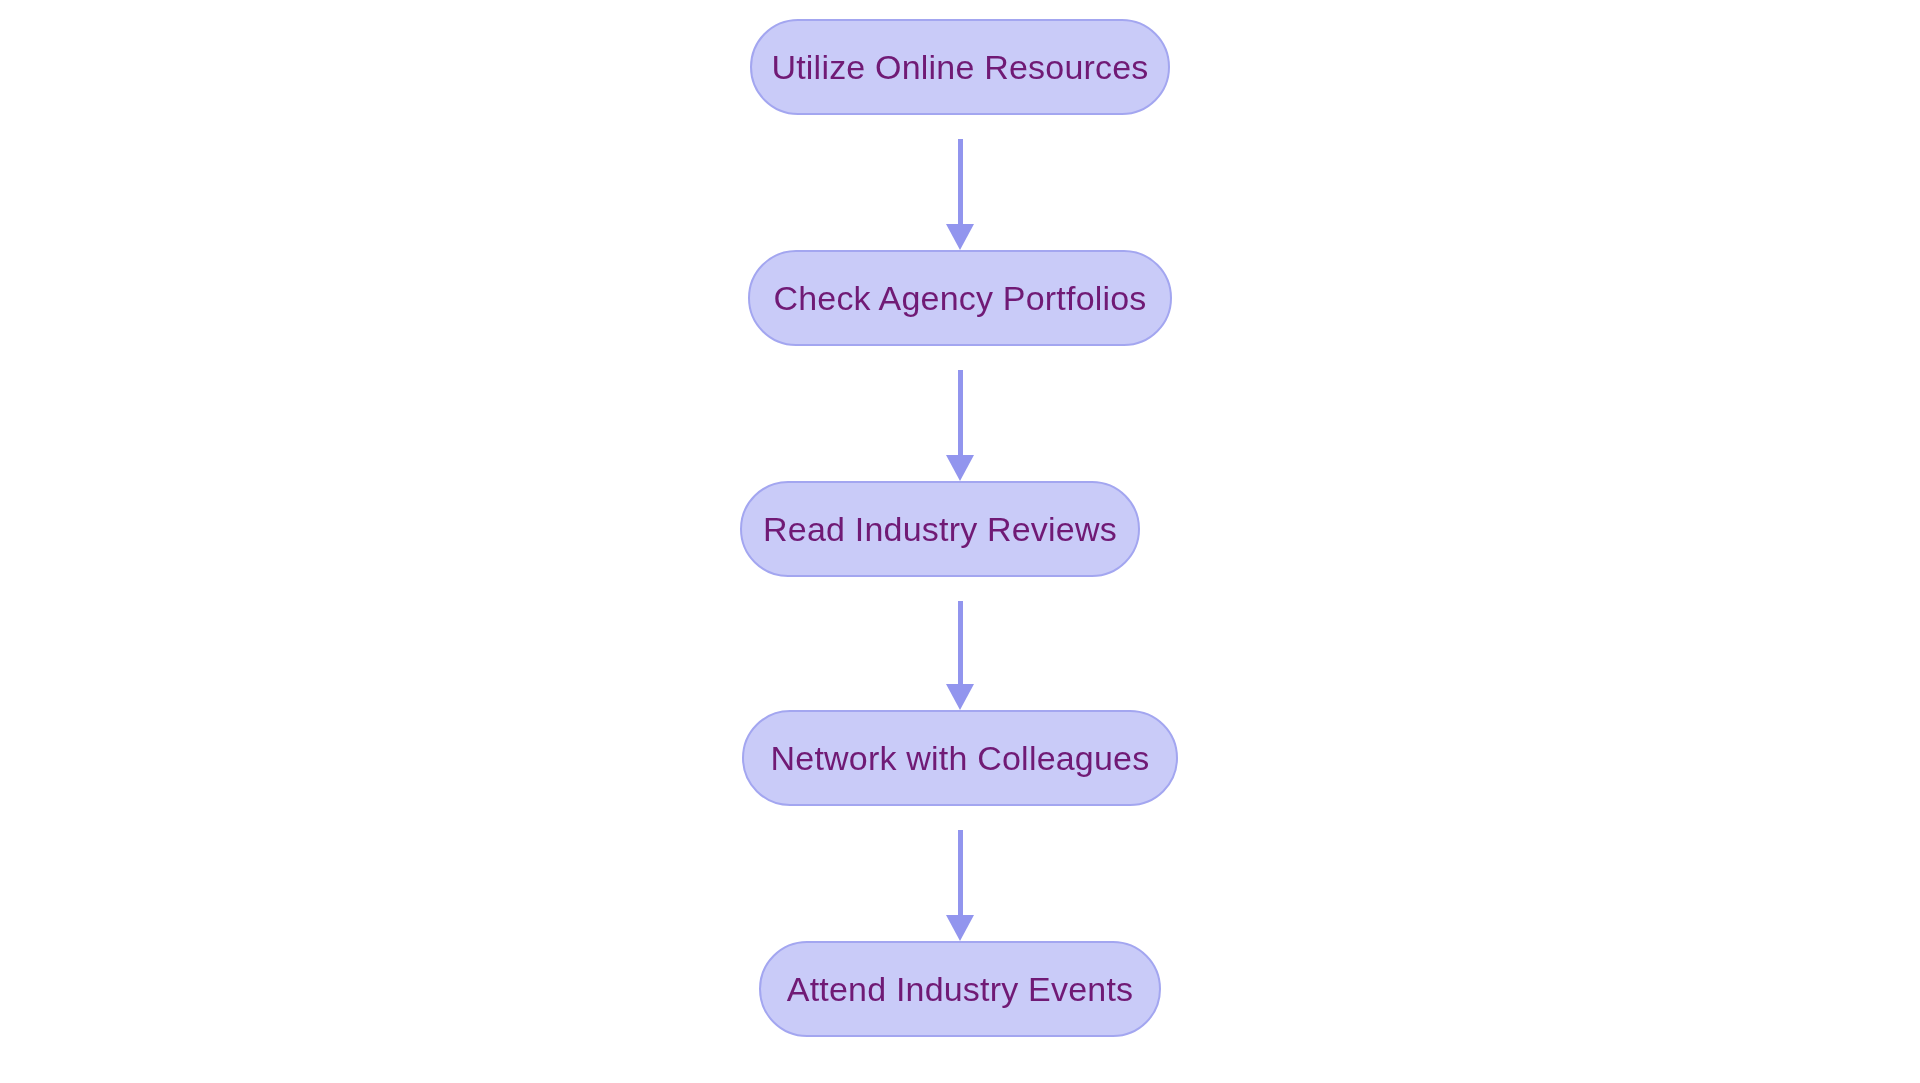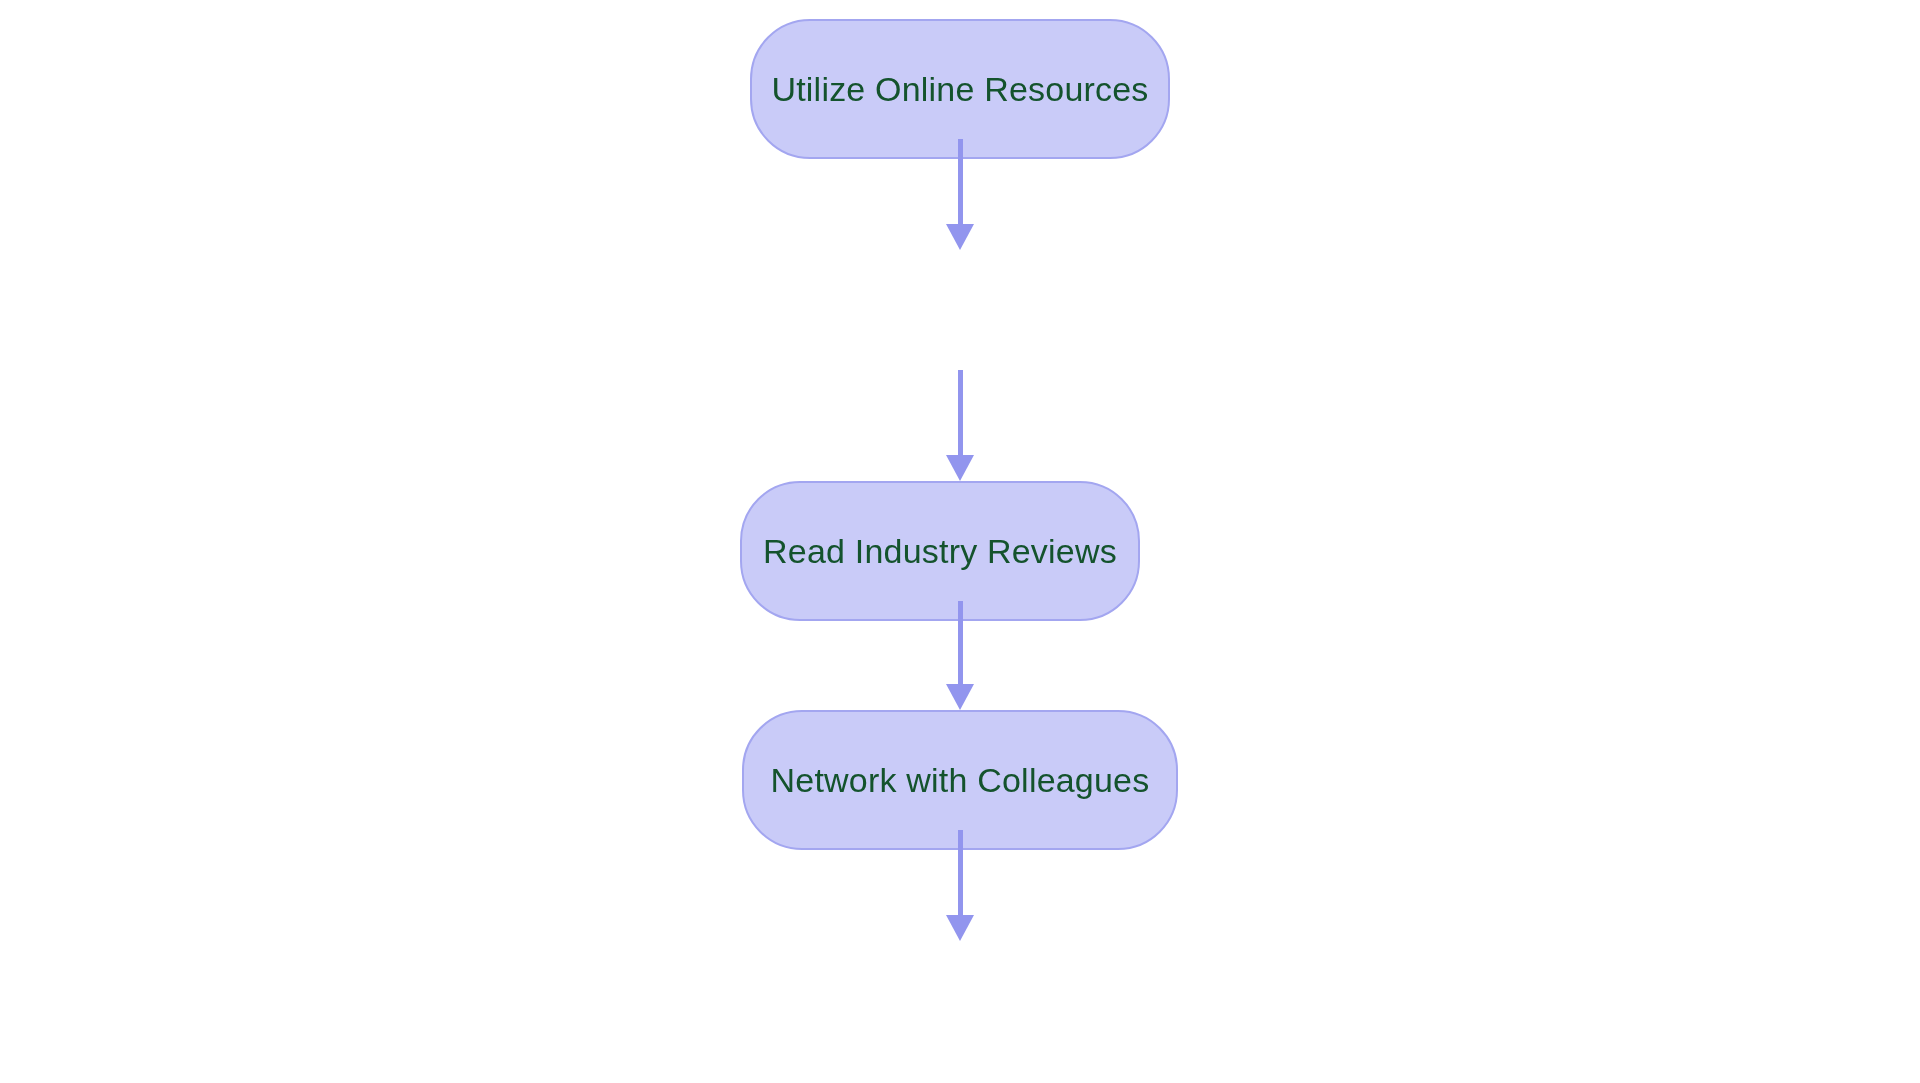--- a/index.html
+++ b/index.html
@@ -13,28 +13,28 @@
   }
   .canvas {
     position: relative;
     width: 1920px;
     height: 1083px;
     background: #ffffff;
   }
   .flow-node {
     position: absolute;
     box-sizing: border-box;
-    height: 140px;
+    height: 96px;
     border-radius: 60px;
     background: #c9cbf8;
     border: 2px solid #a3a6f0;
     display: flex;
     align-items: center;
     justify-content: center;
-    color: #14532d;
+    color: #701a75;
     font-size: 34px;
     font-weight: 500;
     letter-spacing: 0.2px;
     white-space: nowrap;
   }
   .n1 { left: 750px; top: 19px;  width: 420px; }
   .n2 { left: 748px; top: 250px; width: 424px; }
   .n3 { left: 740px; top: 481px; width: 400px; }
   .n4 { left: 742px; top: 710px; width: 436px; }
   .n5 { left: 759px; top: 941px; width: 402px; }
@@ -79,20 +79,23 @@
 
   <div class="flow-node n1">
     <span>Utilize Online Resources</span>
   </div>
 
   <div class="arrow a1">
     <div class="shaft"></div>
     <div class="head"></div>
   </div>
 
+  <div class="flow-node n2">
+    <span>Check Agency Portfolios</span>
+  </div>
 
   <div class="arrow a2">
     <div class="shaft"></div>
     <div class="head"></div>
   </div>
 
   <div class="flow-node n3">
     <span>Read Industry Reviews</span>
   </div>
 
@@ -103,14 +106,17 @@
 
   <div class="flow-node n4">
     <span>Network with Colleagues</span>
   </div>
 
   <div class="arrow a4">
     <div class="shaft"></div>
     <div class="head"></div>
   </div>
 
+  <div class="flow-node n5">
+    <span>Attend Industry Events</span>
+  </div>
 
 </div>
 
 </body></html>

